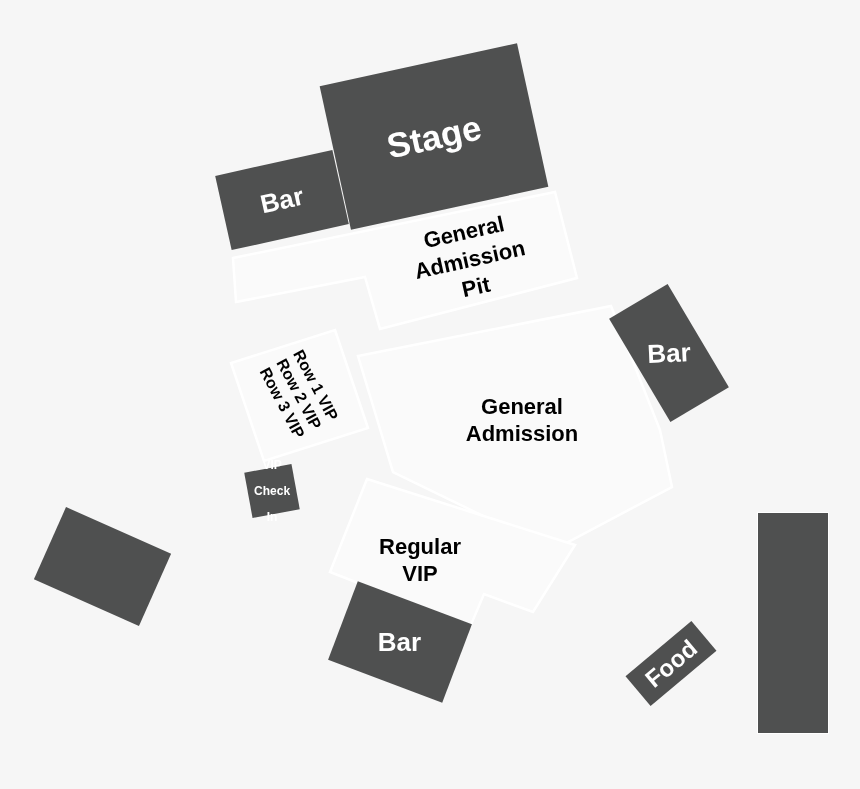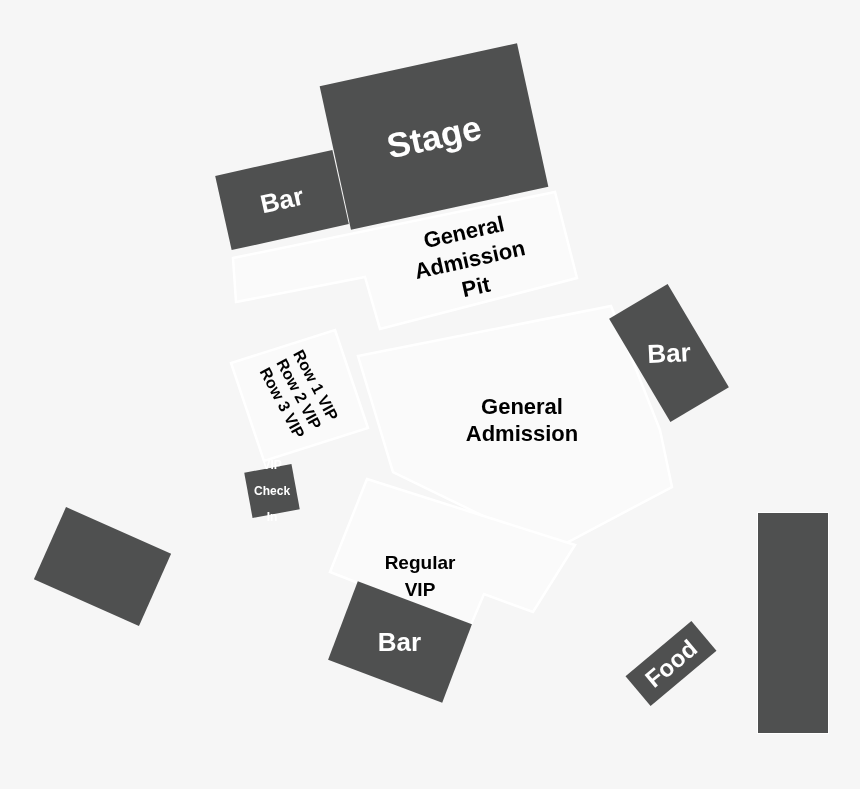--- a/index.html
+++ b/index.html
@@ -28,21 +28,21 @@
   .bar-bottom {left:339px;top:600px;  width:122px;height:84px; transform:rotate(20.7deg);font-size:26px;}
   .bar-bottom span{transform:rotate(-20.7deg);}
   .vip-checkin{left:248px;top:468px;  width:48px; height:46px; transform:rotate(-10.4deg);font-size:12px;line-height:13px;}
   .vip-checkin .inner{transform:rotate(10.4deg);}
   .rect-left  {left:45px; top:527px;  width:115px;height:79px; transform:rotate(24deg);}
   .rect-right {left:757px;top:512px;  width:72px; height:222px;border:1px solid #ffffff;box-sizing:border-box;}
   .food       {left:628px;top:644px;  width:86px; height:39px; transform:rotate(-40deg);font-size:24px;}
   
   .ga-pit-label{left:470px;top:260px;transform:translate(-50%,-50%) rotate(-12.5deg);font-size:22px;line-height:28px;}
   .ga-label    {left:522px;top:420px;transform:translate(-50%,-50%);font-size:22px;line-height:27px;}
-  .regvip-label{left:420px;top:576px;transform:translate(-50%,-50%);font-size:19px;line-height:27px;}
+  .regvip-label{left:420px;top:560px;transform:translate(-50%,-50%);font-size:22px;line-height:27px;}
   .rowvip-label{left:299px;top:394px;transform:translate(-50%,-50%) rotate(62deg);font-size:16px;line-height:19px;}
 </style>
 </head>
 <body>
 
 <div class="map">
 
   <svg class="regions" width="860" height="789" viewBox="0 0 860 789">
     <polygon points="233,258 555,192 577,278 380,329 365,277 236,302"></polygon>
     <polygon points="358,356 611,306 660,430 672,487 553,550 393,472"></polygon>

